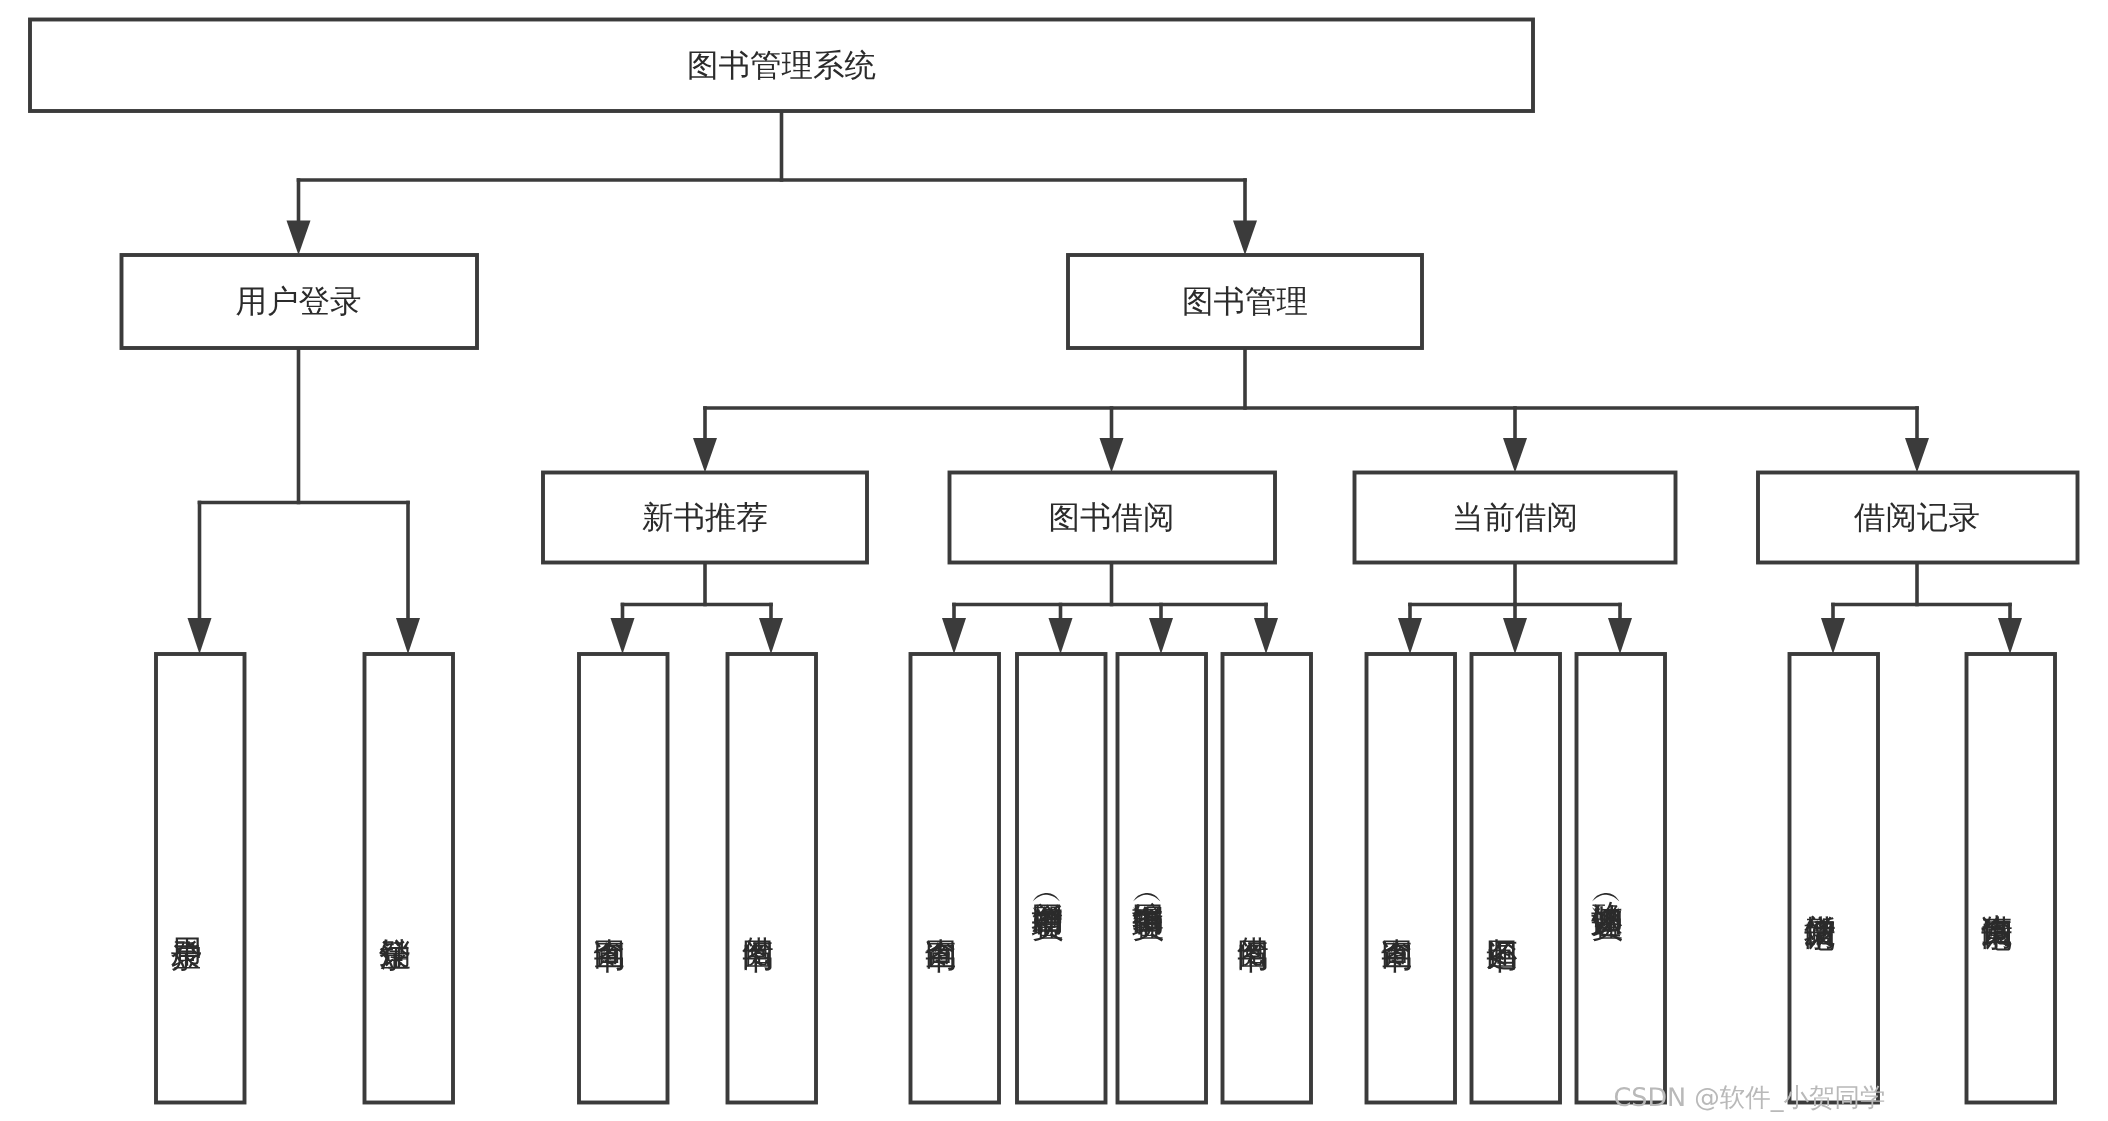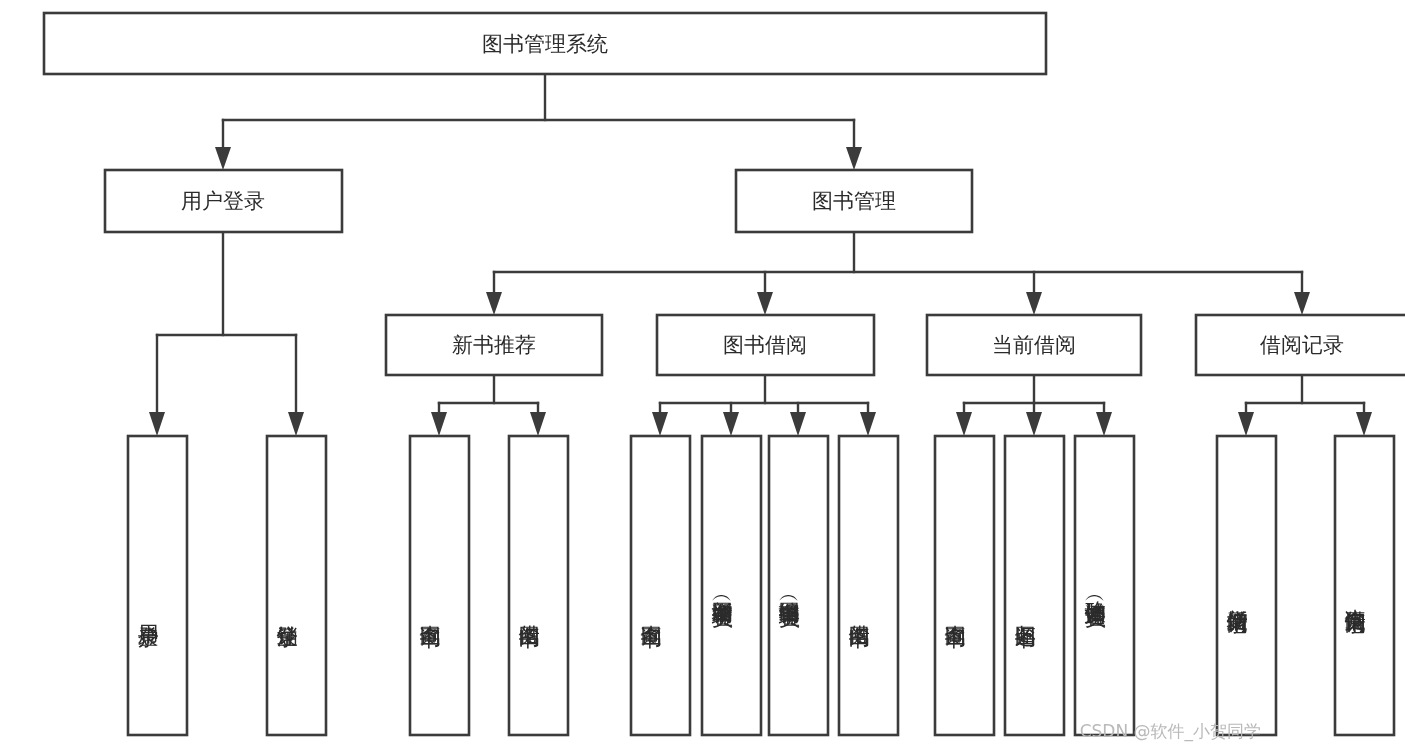--- a/index.html
+++ b/index.html
@@ -11,21 +11,20 @@
     width: 1405px;
     height: 747px;
     font-family: "DejaVu Sans", "Liberation Sans", sans-serif;
     overflow: hidden;
   }
   #diagram-root {
     position: relative;
     width: 1257px;
     height: 747px;
     background: #ffffff;
-    margin-left: 24px;
   }
   svg.flow {
     position: absolute;
     left: 0;
     top: 0;
     width: 1405px;
     height: 747px;
   }
   .node-box {
     fill: #ffffff;
@@ -58,21 +57,21 @@
     font-size: 21px;
     line-height: 1.06;
     color: #2b2b2b;
     letter-spacing: 1px;
     white-space: nowrap;
     pointer-events: none;
     text-align: center;
   }
   .watermark {
     position: absolute;
-    right: 20px;
+    right: 0;
     bottom: 4px;
     font-family: "DejaVu Sans", "Liberation Sans", sans-serif;
     font-size: 17px;
     color: #b9b9b9;
     white-space: nowrap;
     pointer-events: none;
   }
 </style>
 </head>
 <body>

